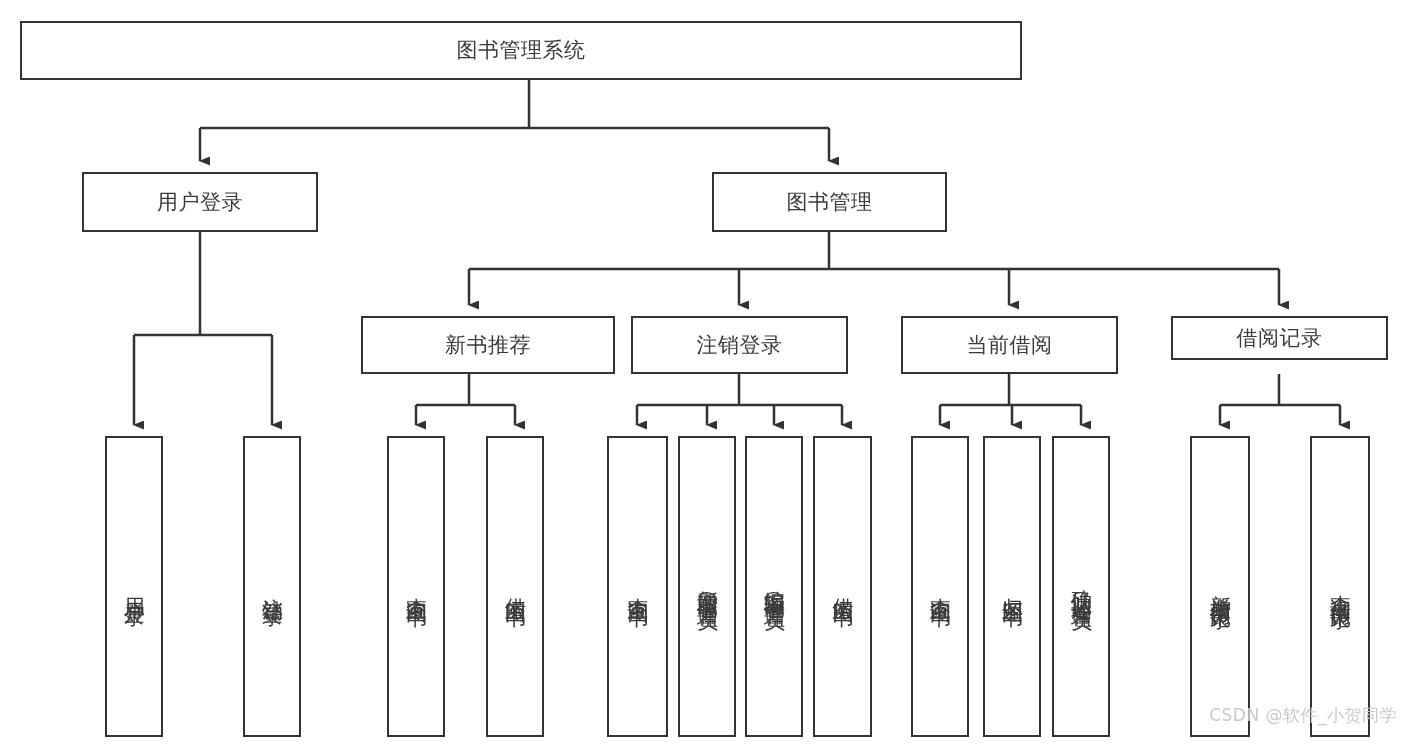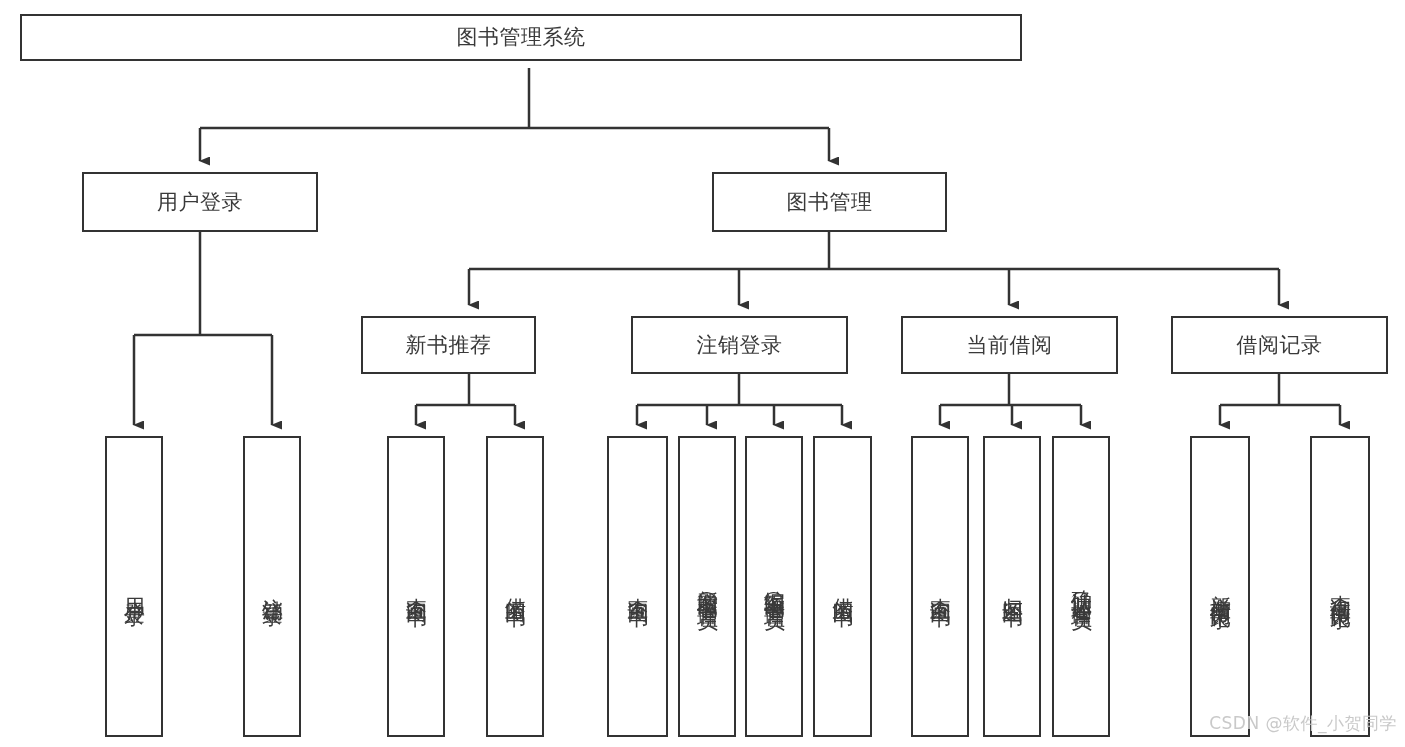--- a/index.html
+++ b/index.html
@@ -48,21 +48,21 @@
     writing-mode: vertical-rl;
     text-orientation: upright;
     letter-spacing: 3px;
     font-size: 21px;
     white-space: normal;
     max-height: 100%;
   }
   .watermark {
     position: absolute;
     right: 8px;
-    bottom: 12px;
+    bottom: 20px;
     font-size: 17px;
     color: #c9c9c9;
     letter-spacing: 0.5px;
     white-space: nowrap;
     pointer-events: none;
   }
 </style>
 </head>
 <body>
 
@@ -103,39 +103,39 @@
         <line x1="940" y1="405" x2="940" y2="425" stroke="#333333" marker-end="url(#arrowhead)"></line>
         <line x1="1012" y1="405" x2="1012" y2="425" stroke="#333333" marker-end="url(#arrowhead)"></line>
         <line x1="1081" y1="405" x2="1081" y2="425" stroke="#333333" marker-end="url(#arrowhead)"></line>
         <line x1="1279" y1="374" x2="1279" y2="405" stroke="#333333"></line>
         <line x1="1220" y1="405" x2="1340" y2="405" stroke="#333333"></line>
         <line x1="1220" y1="405" x2="1220" y2="425" stroke="#333333" marker-end="url(#arrowhead)"></line>
         <line x1="1340" y1="405" x2="1340" y2="425" stroke="#333333" marker-end="url(#arrowhead)"></line>
       </g>
   </svg>
   <div id="nodes-layer">
-      <div class="node-box" style="left: 20px; top: 14px; width: 1002px; height: 47px; border-color: rgb(51, 51, 51);">
+      <div class="node-box" style="left: 20px; top: 21px; width: 1002px; height: 59px; border-color: rgb(51, 51, 51);">
         <div class="node-label" style="color: rgb(58, 58, 58);">图书管理系统</div>
       </div>
       <div class="node-box" style="left: 82px; top: 172px; width: 236px; height: 60px; border-color: rgb(51, 51, 51);">
         <div class="node-label" style="color: rgb(58, 58, 58);">用户登录</div>
       </div>
       <div class="node-box" style="left: 712px; top: 172px; width: 235px; height: 60px; border-color: rgb(51, 51, 51);">
         <div class="node-label" style="color: rgb(58, 58, 58);">图书管理</div>
       </div>
-      <div class="node-box" style="left: 361px; top: 316px; width: 175px; height: 58px; border-color: rgb(51, 51, 51);">
+      <div class="node-box" style="left: 361px; top: 316px; width: 254px; height: 58px; border-color: rgb(51, 51, 51);">
         <div class="node-label" style="color: rgb(58, 58, 58);">新书推荐</div>
       </div>
       <div class="node-box" style="left: 631px; top: 316px; width: 217px; height: 58px; border-color: rgb(51, 51, 51);">
         <div class="node-label" style="color: rgb(58, 58, 58);">注销登录</div>
       </div>
       <div class="node-box" style="left: 901px; top: 316px; width: 217px; height: 58px; border-color: rgb(51, 51, 51); justify-content: center;">
         <div class="node-label" style="color: rgb(58, 58, 58);">当前借阅</div>
       </div>
-      <div class="node-box" style="left: 1171px; top: 316px; width: 217px; height: 58px; border-color: rgb(51, 51, 51);">
+      <div class="node-box" style="left: 1171px; top: 316px; width: 217px; height: 44px; border-color: rgb(51, 51, 51);">
         <div class="node-label" style="color: rgb(58, 58, 58);">借阅记录</div>
       </div>
       <div class="node-box" style="left: 105px; top: 436px; width: 58px; height: 301px; border-color: rgb(51, 51, 51);">
         <div class="node-label vertical" style="color: rgb(58, 58, 58);">用户登录</div>
       </div>
       <div class="node-box" style="left: 243px; top: 436px; width: 58px; height: 301px; border-color: rgb(51, 51, 51);">
         <div class="node-label vertical" style="color: rgb(58, 58, 58);">注销登录</div>
       </div>
       <div class="node-box" style="left: 387px; top: 436px; width: 58px; height: 301px; border-color: rgb(51, 51, 51);">
         <div class="node-label vertical" style="color: rgb(58, 58, 58);">查询图书</div>

